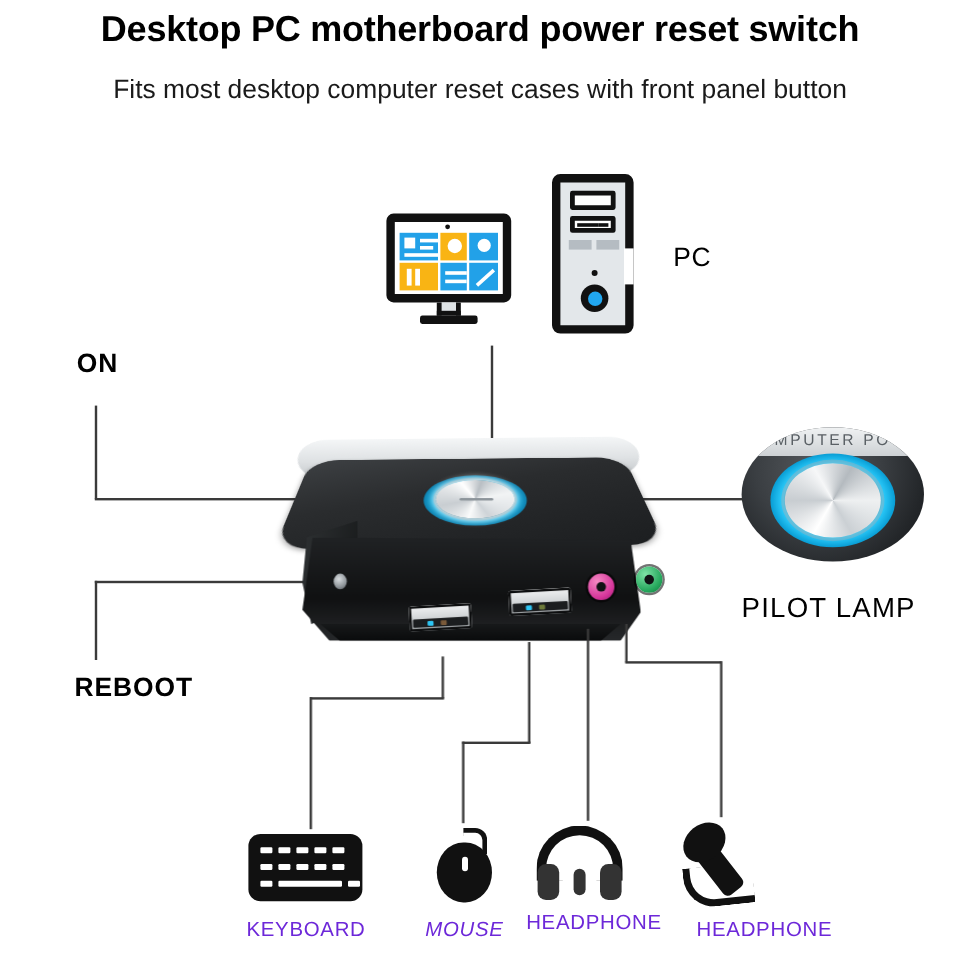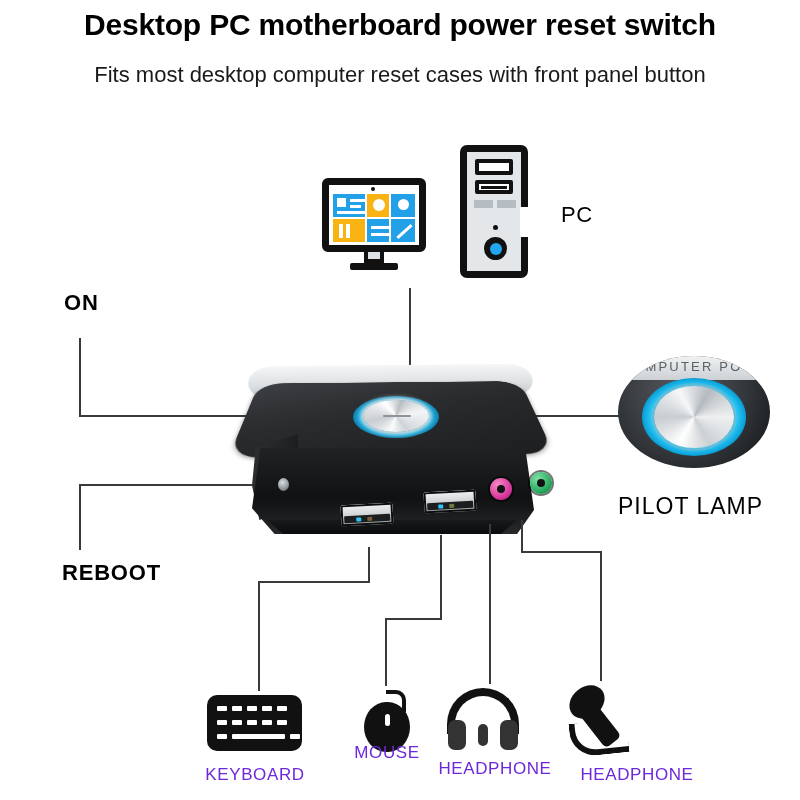--- a/index.html
+++ b/index.html
@@ -331,17 +331,17 @@
     <div id="hp-r"></div>
   </div>
 
   <div class="icowrap" id="mic-icon">
     <div id="mic-cord"></div>
     <div id="mic-stem"></div>
     <div id="mic-head"></div>
   </div>
 
   <div class="abs devlabel" style="left:185px;top:765px;width:140px;">KEYBOARD</div>
-  <div class="abs devlabel" style="left:327px;top:743px;width:120px;">MOUSE</div>
+  <div class="abs devlabel" style="left:327px;top:765px;width:120px;font-style:italic;">MOUSE</div>
   <div class="abs devlabel" style="left:425px;top:759px;width:140px;">HEADPHONE</div>
   <div class="abs devlabel" style="left:562px;top:765px;width:150px;">HEADPHONE</div>
 
 </div>
 
 </body></html>

